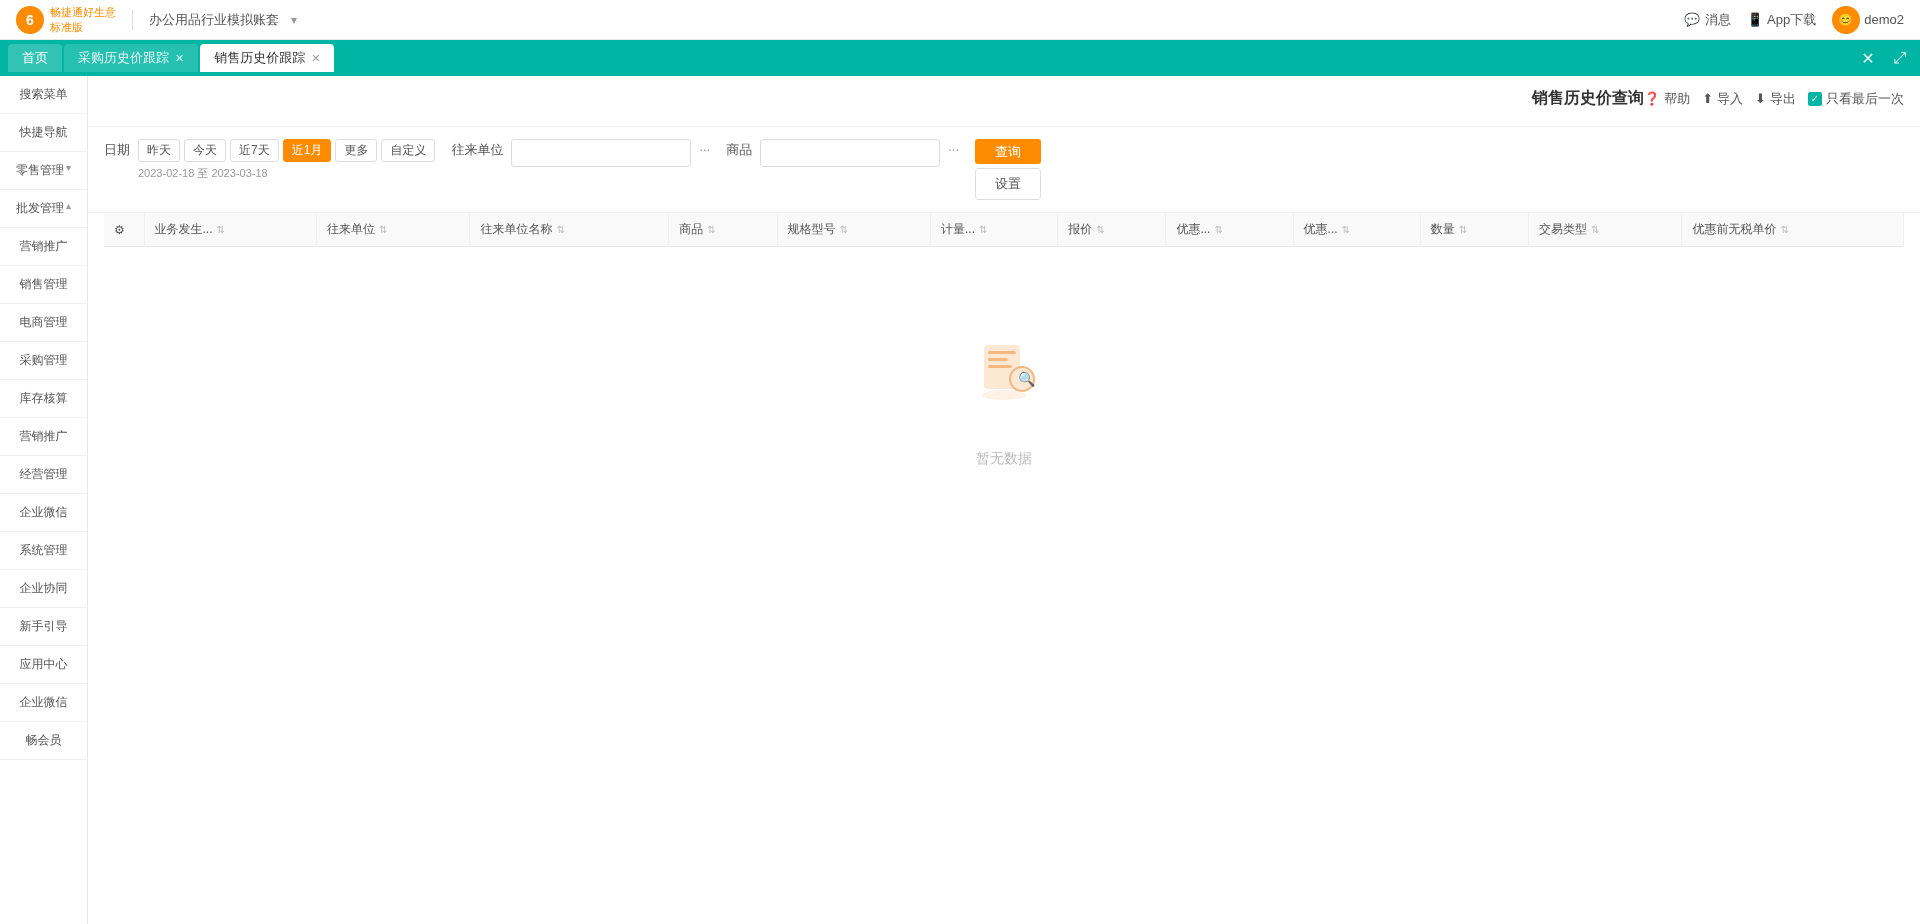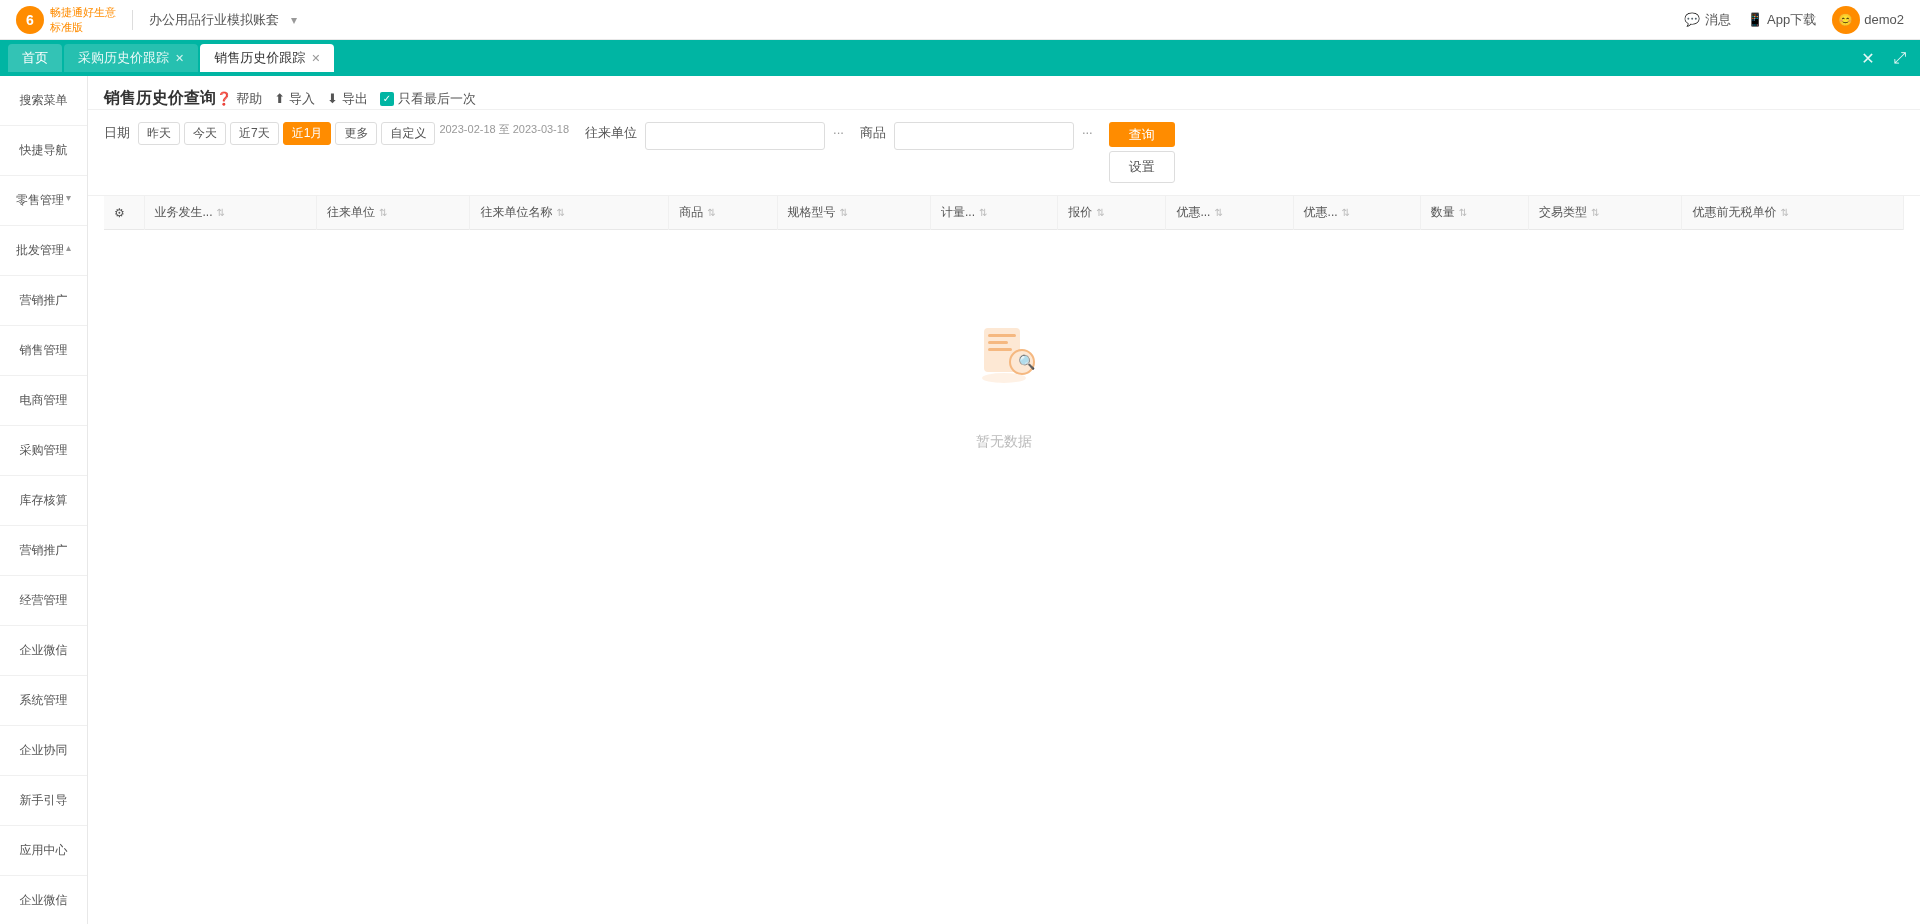--- a/index.html
+++ b/index.html
@@ -151,21 +151,21 @@
     .sidebar {
       width: 88px;
       background: #fff;
       border-right: 1px solid #e8e8e8;
       display: flex;
       flex-direction: column;
       overflow-y: auto;
       flex-shrink: 0;
     }
     .sidebar-item {
-      padding: 16px 4px;
+      padding: 10px 4px;
       text-align: center;
       font-size: 12px;
       color: #555;
       cursor: pointer;
       border-bottom: 1px solid #f0f0f0;
       display: flex;
       align-items: flex-start;
       justify-content: center;
       gap: 2px;
       flex-direction: row;
@@ -183,25 +183,25 @@
 
     
     .page-container {
       background: #fff;
       margin: 0;
       min-height: 100%;
     }
 
     
     .page-header {
-      padding: 12px 16px 0;
+      padding: 12px 16px 17px;
       border-bottom: 1px solid #f0f0f0;
       display: flex;
       align-items: center;
-      justify-content: flex-start;
+      justify-content: flex-end;
     }
     .page-title {
       font-size: 16px;
       font-weight: 600;
       color: #333;
     }
     .page-actions {
       display: flex;
       align-items: center;
       gap: 12px;
@@ -248,21 +248,21 @@
       gap: 8px;
     }
     .filter-label {
       font-size: 13px;
       color: #555;
       padding-top: 2px;
       white-space: nowrap;
     }
     .filter-date-options {
       display: flex;
-      flex-direction: row;
+      flex-direction: column;
       gap: 4px;
     }
     .date-btns {
       display: flex;
       align-items: center;
       gap: 4px;
     }
     .date-btn {
       padding: 2px 8px;
       border: 1px solid #ddd;

